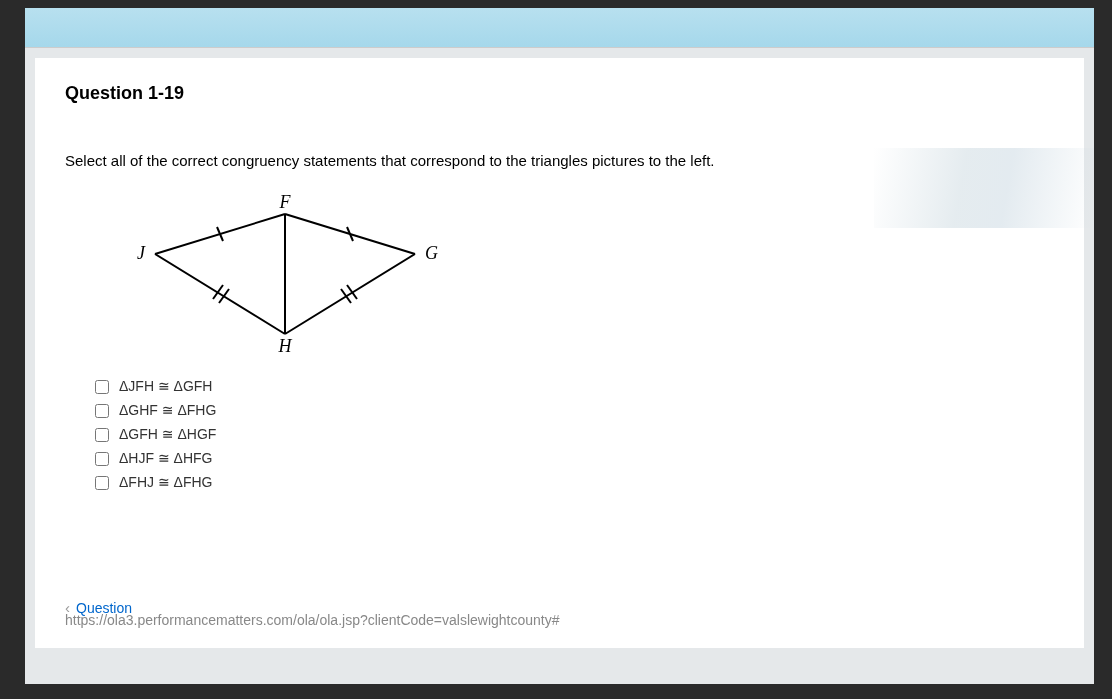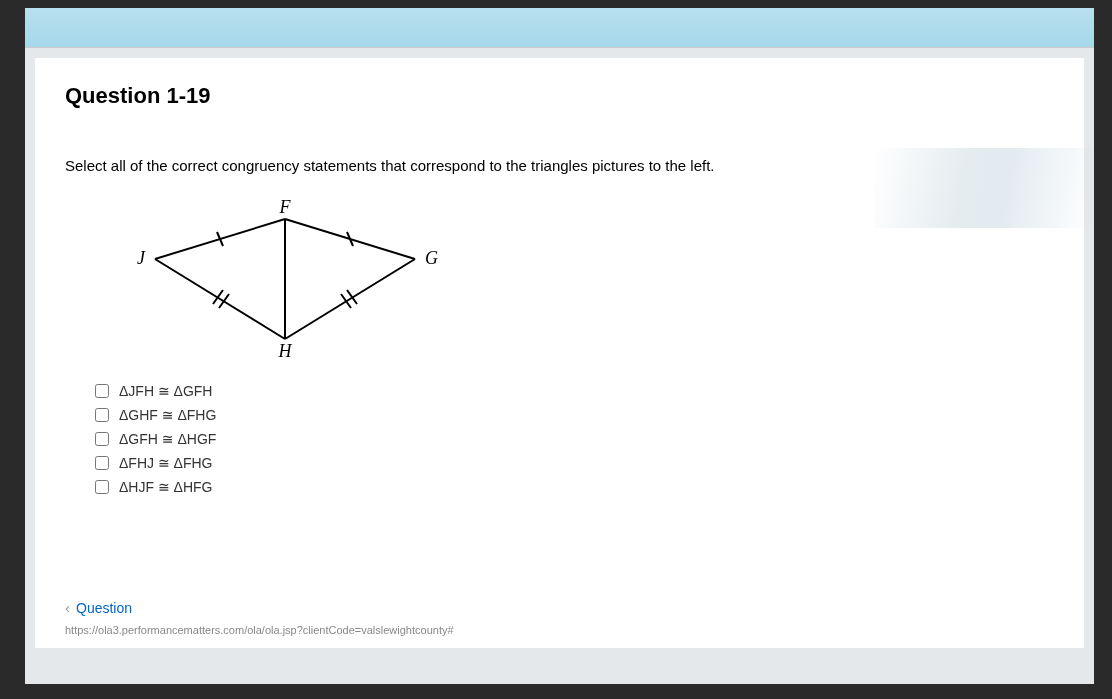--- a/index.html
+++ b/index.html
@@ -27,41 +27,41 @@
       position: relative;
     }
     .content-area {
       background: #fff;
       margin: 10px;
       padding: 25px 30px 15px 30px;
       min-height: 590px;
       position: relative;
     }
     .question-title {
-      font-size: 22px;
+      font-size: 18px;
       font-weight: bold;
       color: #000;
       margin-bottom: 18px;
     }
     .prompt {
       font-size: 15px;
       color: #000;
       margin-bottom: 25px;
       margin-top: 48px;
     }
     .diagram {
       margin-left: 60px;
       margin-bottom: 20px;
     }
     .options {
       margin-left: 30px;
     }
     .option-row {
       display: flex;
-      align-items: center;
+      align-items: flex-end;
       margin-bottom: 8px;
       font-size: 14px;
       color: #333;
     }
     .option-row input[type="checkbox"] {
       width: 14px;
       height: 14px;
       margin-right: 10px;
       cursor: pointer;
     }
@@ -75,23 +75,23 @@
       font-size: 14px;
       cursor: pointer;
     }
     .nav-footer .chev {
       margin-right: 6px;
       font-size: 15px;
       color: #999;
     }
     .url-footer {
       position: absolute;
-      bottom: 12px;
+      bottom: 20px;
       left: 30px;
-      font-size: 11px;
+      font-size: 14px;
       color: #888;
     }
     .glare {
       position: absolute;
       top: 140px;
       right: 0;
       width: 220px;
       height: 80px;
       background: linear-gradient(100deg, transparent 0%, rgba(180,200,210,0.35) 40%, rgba(200,215,225,0.5) 60%, transparent 100%);
       pointer-events: none;
@@ -139,25 +139,25 @@
       <label class="option-row">
         <input type="checkbox" style="">
         <span>ΔGHF ≅ ΔFHG</span>
       </label>
       <label class="option-row">
         <input type="checkbox" style="">
         <span>ΔGFH ≅ ΔHGF</span>
       </label>
       <label class="option-row">
         <input type="checkbox" style="">
-        <span>ΔFHJ ≅ ΔFHG</span>
+        <span>ΔHJF ≅ ΔHFG</span>
       </label>
       <label class="option-row">
         <input type="checkbox" style="">
-        <span>ΔHJF ≅ ΔHFG</span>
+        <span>ΔFHJ ≅ ΔFHG</span>
       </label>
     </div>
 
     <div class="nav-footer">
       <span class="chev">‹</span>
       <span>Question</span>
     </div>
     <div class="url-footer">https://ola3.performancematters.com/ola/ola.jsp?clientCode=valslewightcounty#</div>
   </div>
 

